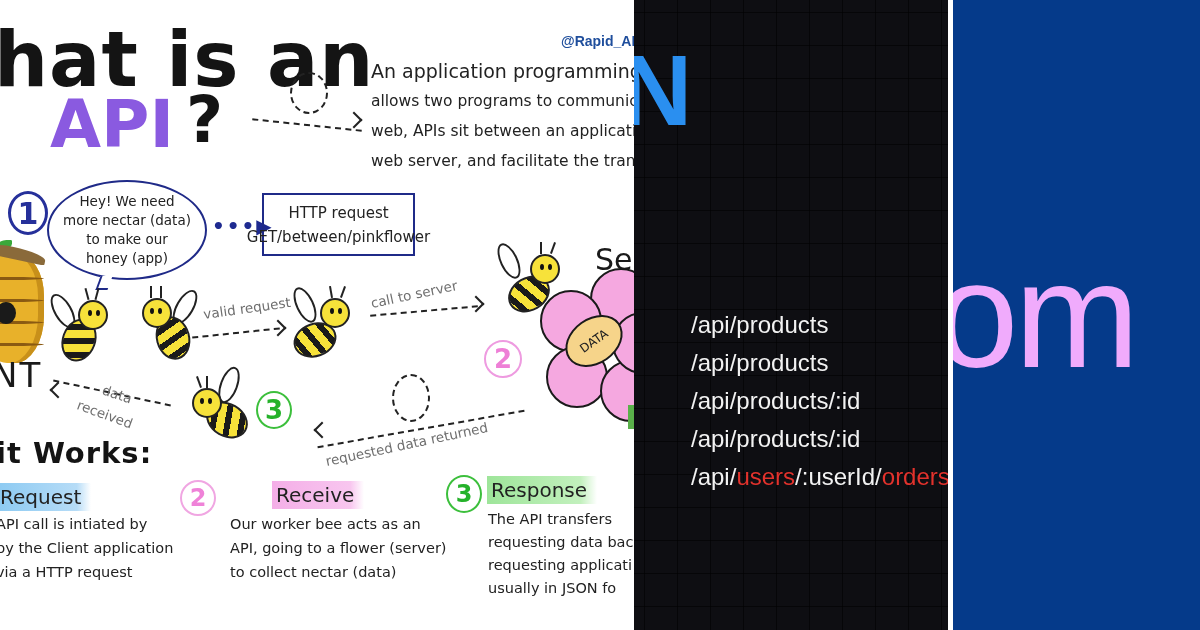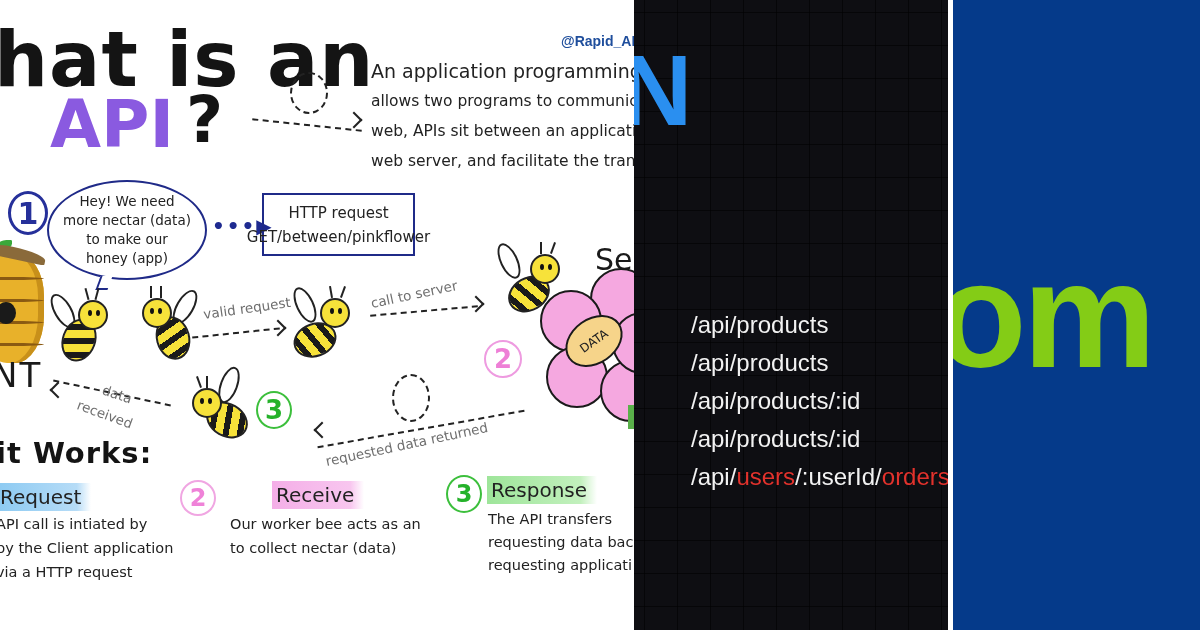--- a/index.html
+++ b/index.html
@@ -88,21 +88,21 @@
   .sb2 { left: 230px; top: 512px; }
   .sb3 { left: 488px; top: 508px; line-height: 23px; }
 
   
   .big-n { left: 0; top: 40px; font-family: "Liberation Sans", sans-serif; font-weight: 700; font-size: 100px; color: #2a8ff0; line-height: 1; position: absolute; margin-left: -14px; }
   .routes { position: absolute; left: 9px; top: 306px; font-family: "Liberation Sans", sans-serif; font-size: 24px; color: #f2f2f2; }
   .routes .route { display: block; height: 38px; line-height: 38px; white-space: nowrap; margin-left: 48px; }
   .routes .hl { color: #e2322c; }
 
   
-  .big-om { position: absolute; left: -18px; top: 240px; font-family: "Liberation Sans", sans-serif; font-weight: 700; font-size: 150px; color: #84cc16; line-height: 1; letter-spacing: -4px; }
+  .big-om { position: absolute; left: -18px; top: 240px; font-family: "Liberation Sans", sans-serif; font-weight: 400; font-size: 150px; color: #f0abfc; line-height: 1; letter-spacing: -4px; }
 </style>
 </head>
 <body>
 
 <div id="left" class="panel">
 
   <div class="abs hand title-line1">hat is an</div>
   <div class="abs hand title-api">API</div>
   <div class="abs hand title-q">?</div>
 
@@ -230,29 +230,31 @@
   <div class="step-body sb1">
     <span>API call is intiated by</span>
     <span>by the Client application</span>
     <span>via a HTTP request</span>
   </div>
 
   <div class="num-circle sn2">2</div>
   <div class="step-title st2">Receive</div>
   <div class="step-body sb2">
     <span>Our worker bee acts as an</span>
+    <span>API, going to a flower (server)</span>
     <span>to collect nectar (data)</span>
   </div>
 
   <div class="num-circle sn3">3</div>
   <div class="step-title st3">Response</div>
   <div class="step-body sb3">
     <span>The API transfers</span>
     <span>requesting data bac</span>
     <span>requesting applicati</span>
+    <span>usually in JSON fo</span>
   </div>
 </div>
 
 <div id="mid" class="panel">
   <div class="big-n">N</div>
   <div class="routes">
     <span class="route"><span>/api/products</span></span>
     <span class="route"><span>/api/products</span></span>
     <span class="route"><span>/api/products/:id</span></span>
     <span class="route"><span>/api/products/:id</span></span>

